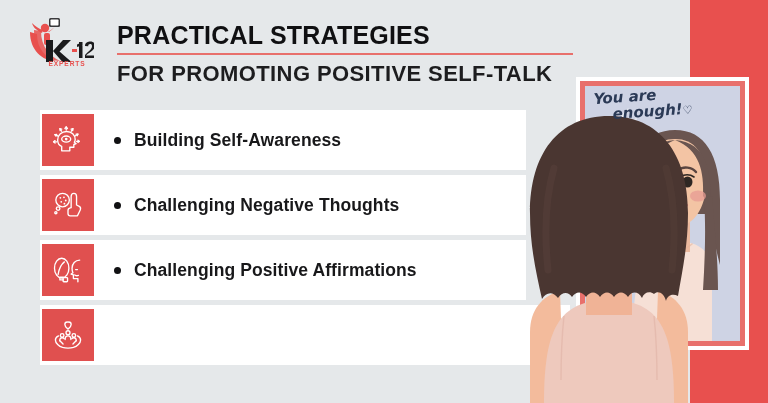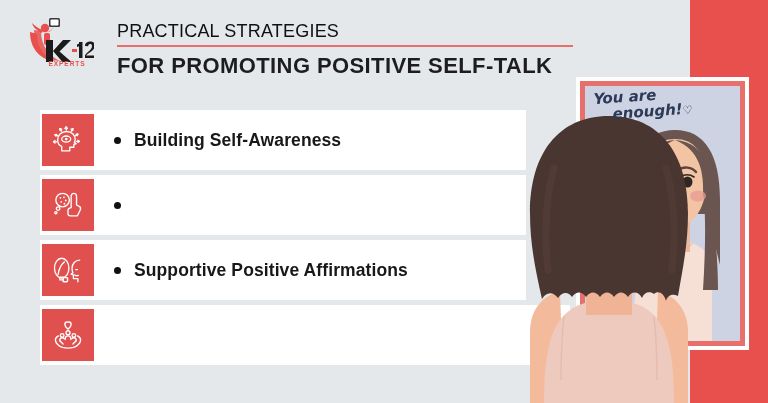--- a/index.html
+++ b/index.html
@@ -40,22 +40,22 @@
   .logo svg { display: block; width: 72px; height: 52px; }
 
   
   .header {
     position: absolute;
     left: 117px;
     top: 22px;
     width: 460px;
   }
   .title-main {
-    font-size: 18px;
-    font-weight: 400;
+    font-size: 25px;
+    font-weight: 700;
     letter-spacing: 0.2px;
     color: #101012;
     line-height: 1.08;
     white-space: nowrap;
   }
   .title-rule {
     margin-top: 4px;
     height: 1.6px;
     width: 456px;
     background: #e8706c;
@@ -240,39 +240,40 @@
           <circle cx="11.5" cy="12" r="1" fill="#ffffff" stroke="none"></circle>
           <circle cx="15.5" cy="11.5" r="1" fill="#ffffff" stroke="none"></circle>
           <circle cx="17.5" cy="15" r="1" fill="#ffffff" stroke="none"></circle>
           <circle cx="12.5" cy="16.5" r="1" fill="#ffffff" stroke="none"></circle>
           <circle cx="16" cy="18.5" r="1" fill="#ffffff" stroke="none"></circle>
           <path d="M26.5 7 C28.5 7 29.5 8.5 29.5 10.5 L29.5 20 L32.5 21.5 C34 22.3 34.2 24 33.6 25.5 L30.5 32 L22.5 32 C21 32 20 31 20 29.5 L20 26 C20 24.5 21 23.5 22.5 23.2 L23.5 23 L23.5 10.5 C23.5 8.5 24.5 7 26.5 7 Z"></path>
         </svg>
       </div>
       <div class="row-text">
         <span class="bullet"></span>
+        <span class="row-label">Challenging Negative Thoughts</span>
       </div>
     </div>
 
     <div class="row">
       <div class="row-bar"></div>
       <div class="icon-box">
         <svg viewBox="0 0 40 40" fill="none" stroke="#ffffff" stroke-width="1.5" stroke-linecap="round" stroke-linejoin="round" xmlns="http://www.w3.org/2000/svg">
           <ellipse cx="13" cy="18" rx="8" ry="11"></ellipse>
           <path d="M9 25 C10 19 12 14 16 11"></path>
           <path d="M15 28 L11 28 L11 31 L15 31"></path>
           <rect x="14.5" y="28.5" width="5" height="4.5" rx="0.8"></rect>
           <path d="M33 9 C28 9 24.5 13 24.5 18 C24.5 21 25.5 23 25.5 23 L23.5 24.5 L26 25.5 L26 29.5 L31 29.5 L31 33"></path>
           <path d="M28.5 19.5 C29.5 19.5 29.8 19.5 30.5 19.5"></path>
           <path d="M27.5 25.5 C29 26.5 30.5 26.5 31.5 26"></path>
         </svg>
       </div>
       <div class="row-text">
         <span class="bullet"></span>
-        <span class="row-label">Supportive Positive Affirmations</span>
+        <span class="row-label">Challenging Positive Affirmations</span>
       </div>
     </div>
 
     <div class="row">
       <div class="row-bar"></div>
       <div class="icon-box">
         <svg viewBox="0 0 40 40" fill="none" stroke="#ffffff" stroke-width="1.5" stroke-linecap="round" stroke-linejoin="round" xmlns="http://www.w3.org/2000/svg">
           <path d="M20 13.5 C20 13.5 16.5 10.8 16.5 8.3 C16.5 6.6 17.8 5.5 19.2 5.5 C19.8 5.5 20 5.9 20 5.9 C20 5.9 20.2 5.5 20.8 5.5 C22.2 5.5 23.5 6.6 23.5 8.3 C23.5 10.8 20 13.5 20 13.5 Z"></path>
           <circle cx="20" cy="17.5" r="2.2"></circle>
           <path d="M16.8 25 C16.8 22 18.2 21 20 21 C21.8 21 23.2 22 23.2 25"></path>

